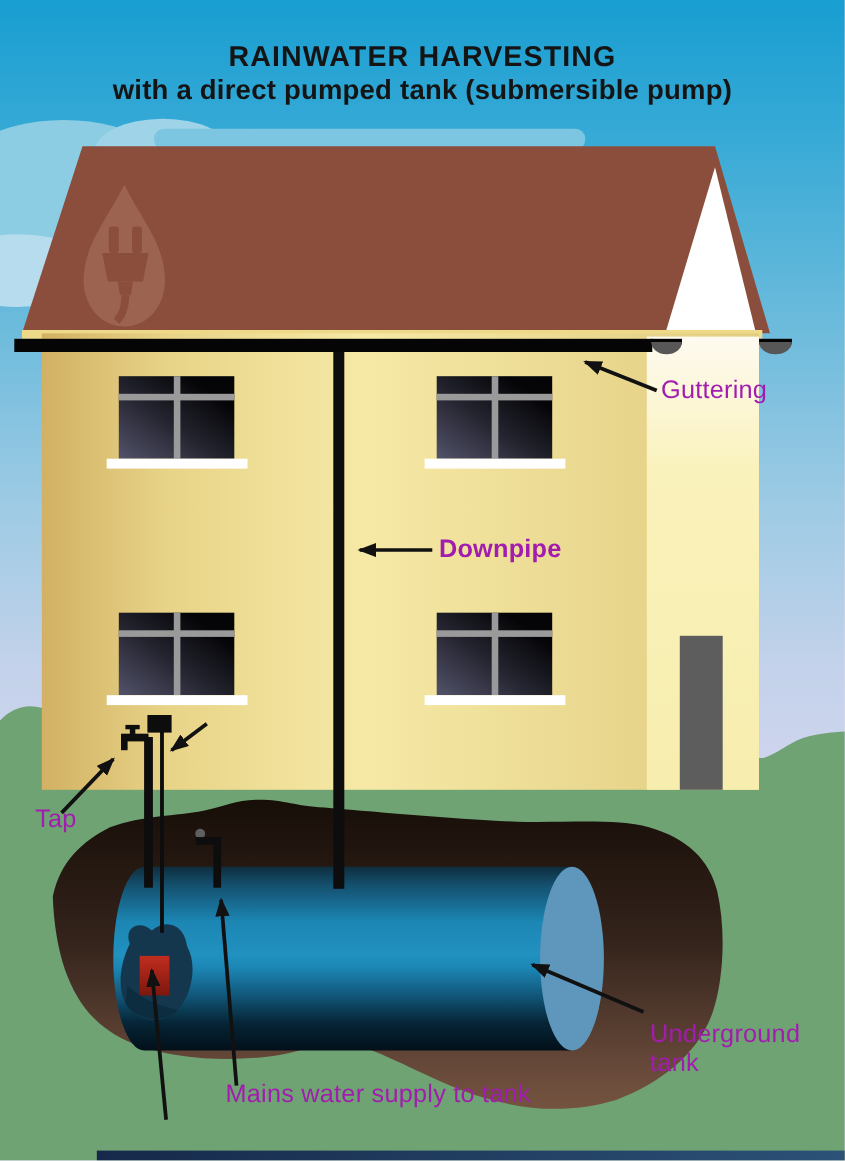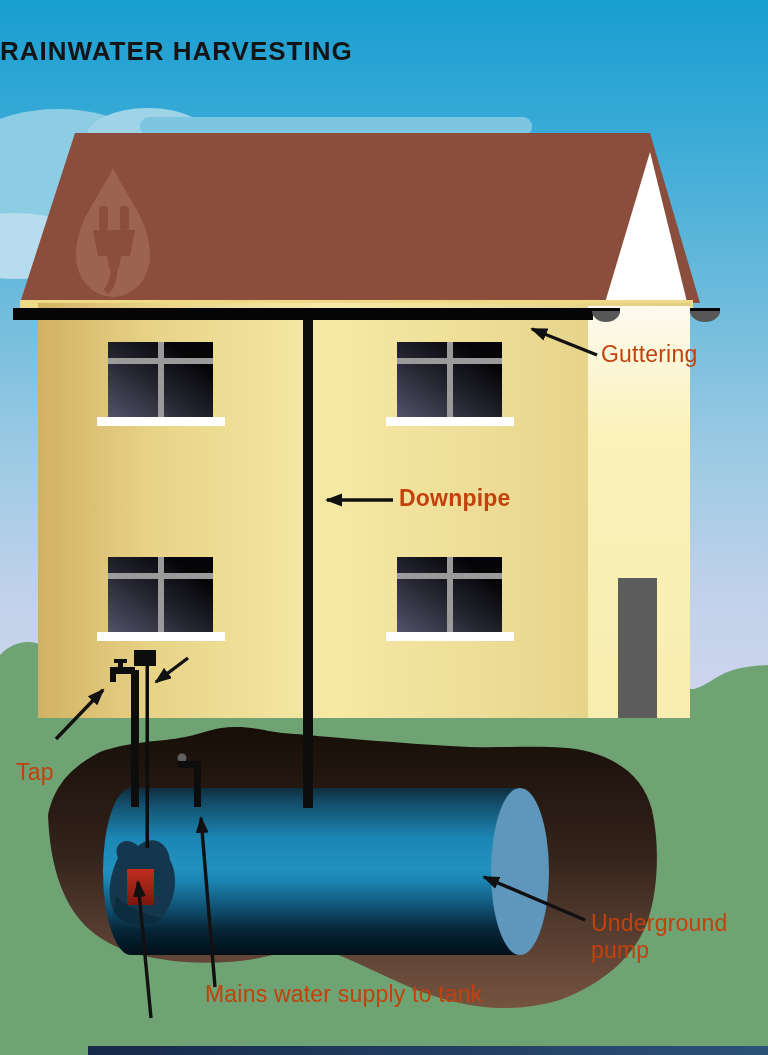--- a/index.html
+++ b/index.html
@@ -2,30 +2,30 @@
 <html><head>
 <meta charset="utf-8">
 <style>
   html,body{margin:0;padding:0;background:#dfe3e8;}
   #stage{
     position:relative;width:768px;height:1055px;overflow:hidden;
     font-family:"Liberation Sans", sans-serif;
   }
   #scene{position:absolute;left:0;top:0;}
   .label{
-    position:absolute;color:#c2410c;font-size:23px;font-weight:500;
+    position:absolute;color:#a21caf;font-size:23px;font-weight:500;
     line-height:23px;white-space:nowrap;letter-spacing:0.2px;
   }
   .title{
-    position:absolute;left:0;width:768px;text-align:left;color:#141414;
+    position:absolute;left:0;width:768px;text-align:center;color:#141414;
     font-weight:bold;white-space:nowrap;
   }
   #title-line1{top:36px;font-size:26px;letter-spacing:1px;}
   #title-line2{top:68px;font-size:25px;letter-spacing:0.2px;}
-  #label-underground{line-height:27px;}
+  #label-underground{line-height:27px;margin-top:16px;}
 </style>
 </head>
 <body>
 
 <div id="stage">
 
   <svg id="scene" width="768" height="1055" viewBox="0 0 768 1055">
     <defs>
       <linearGradient id="skyGrad" x1="0" y1="0" x2="0" y2="1">
         <stop offset="0" stop-color="#189ed1"></stop>
@@ -192,28 +192,29 @@
       <line x1="188" y1="658" x2="156" y2="682" marker-end="url(#ah)"></line>
       <line x1="215" y1="987" x2="201" y2="818" marker-end="url(#ah)"></line>
       <line x1="151" y1="1018" x2="138" y2="882" marker-end="url(#ah)"></line>
       <line x1="585" y1="920" x2="484" y2="877" marker-end="url(#ah)"></line>
     </g>
 
     <rect x="88" y="1046" width="680" height="9" fill="url(#footGrad)"></rect>
   </svg>
 
   <div id="title-line1" class="title">RAINWATER HARVESTING</div>
+  <div id="title-line2" class="title">with a direct pumped tank (submersible pump)</div>
 
   <div class="label" style="left:601px;top:343px;">Guttering</div>
 
   <div class="label" style="left:399px;top:487px;font-weight:bold;">Downpipe</div>
 
 
-  <div class="label" style="left:16px;top:733px;margin-top:28px;">Tap</div>
+  <div class="label" style="left:32px;top:733px;">Tap</div>
 
   <div class="label" id="label-underground" style="left:591px;top:910px;">
     <div>Underground</div>
-    <div>pump</div>
+    <div>tank</div>
   </div>
 
   <div class="label" style="left:205px;top:983px;">Mains water supply to tank</div>
 
 </div>
 
 </body></html>

